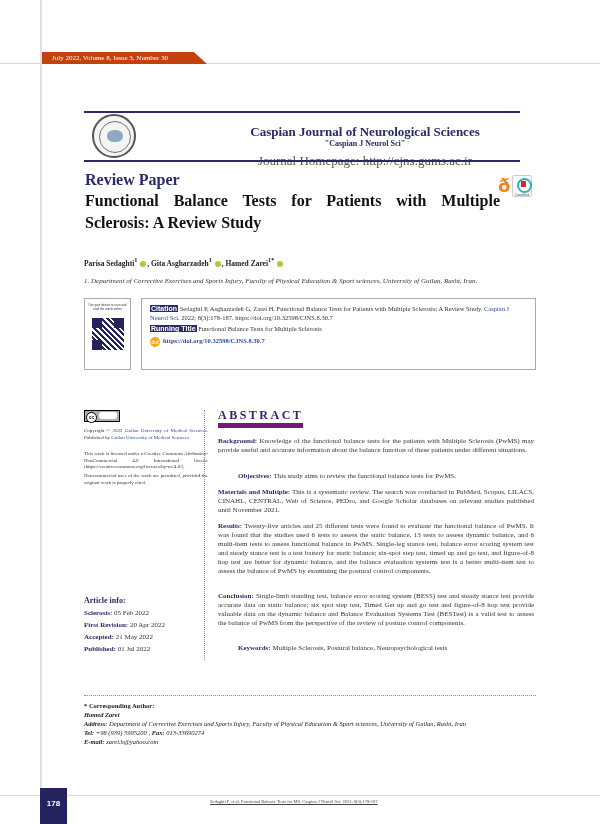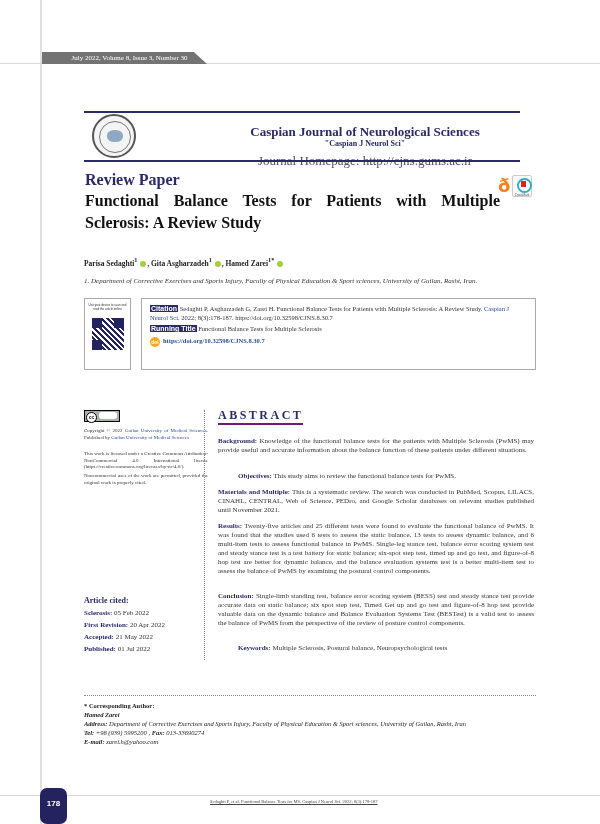--- a/index.html
+++ b/index.html
@@ -1,22 +1,22 @@
 <!DOCTYPE html>
 <html><head>
 <meta charset="utf-8">
 <style>
   * { box-sizing: border-box; margin: 0; padding: 0; }
   html, body { width: 600px; height: 824px; background: #ffffff; overflow: hidden; }
   body { position: relative; font-family: "Liberation Serif", serif; color: #222; }
 
   .page-left-rule { position: absolute; left: 40px; top: 0; width: 2px; height: 824px; background: #e0e0e0; }
   .top-rule { position: absolute; left: 0; top: 63px; width: 600px; height: 1px; background: #d8d8d8; }
-  .issue-bar { position: absolute; left: 42px; top: 52px; height: 12px; width: 165px; background: #737373;
-    clip-path: polygon(0 0, 92% 0, 100% 100%, 0 100%); color: #fff; font-size: 7px; line-height: 12px; padding-left: 10px; text-align: center; }
+  .issue-bar { position: absolute; left: 42px; top: 52px; height: 12px; width: 165px; background: #c2410c;
+    clip-path: polygon(0 0, 92% 0, 100% 100%, 0 100%); color: #fff; font-size: 7px; line-height: 12px; padding-left: 10px; }
 
   .header-rule-top { position: absolute; left: 84px; top: 111px; width: 436px; height: 2px; background: #2a2a6a; }
   .header-rule-bottom { position: absolute; left: 84px; top: 160px; width: 436px; height: 2px; background: #2a2a6a; }
   .logo { position: absolute; left: 92px; top: 114px; width: 44px; height: 44px; border-radius: 50%; border: 2px solid #555; background: #f4f4f4; }
   .logo::before { content: ""; position: absolute; left: 5px; top: 5px; width: 30px; height: 30px; border-radius: 50%; border: 1px solid #777; }
   .logo-brain { position: absolute; left: 13px; top: 14px; width: 16px; height: 12px; border-radius: 45%; background: #8fa9c4; }
   .journal-title { position: absolute; left: 215px; top: 124px; width: 300px; text-align: center; font-weight: bold; font-size: 13px; color: #2a2a6a; }
   .journal-abbr { position: absolute; left: 215px; top: 139px; width: 300px; text-align: center; font-weight: bold; font-size: 8px; color: #2a2a6a; }
   .journal-home { position: absolute; left: 215px; top: 153px; width: 300px; text-align: center; font-size: 13px; color: #555; font-weight: normal; }
 
@@ -51,32 +51,32 @@
   .cc-badge { position: absolute; left: 84px; top: 410px; width: 36px; height: 12px; background: #aab2ab; border: 1px solid #000; }
   .cc-badge::before { content: "cc"; position: absolute; left: 1px; top: 1px; width: 9px; height: 9px; border-radius: 50%; background: #fff; border: 1px solid #000; font-size: 5px; line-height: 8px; text-align: center; font-family: "Liberation Sans", sans-serif; font-weight: bold; }
   .cc-badge::after { content: ""; position: absolute; left: 14px; top: 1px; width: 18px; height: 7px; background: #fff; border-radius: 3px; }
   .left-col-text { position: absolute; left: 84px; width: 124px; font-size: 5px; line-height: 6.5px; color: #333; text-align: justify; }
   .dotted-divider { position: absolute; left: 204px; top: 410px; height: 250px; border-left: 1px dotted #888; }
 
   .article-info-title { position: absolute; left: 84px; top: 596px; font-size: 8px; font-weight: bold; color: #2a2a6a; }
   .info-row { position: absolute; left: 84px; font-size: 7px; color: #333; }
   .info-label { font-weight: bold; color: #2a2a6a; }
 
-  .abstract-heading { position: absolute; left: 218px; top: 408px; font-size: 12px; font-weight: bold; color: #2a2a6a; letter-spacing: 2.5px; border-bottom: 2px solid #701a75; }
+  .abstract-heading { position: absolute; left: 218px; top: 408px; font-size: 12px; font-weight: bold; color: #2a2a6a; letter-spacing: 2.5px; border-bottom: 5px solid #701a75; }
   .abstract-para { position: absolute; left: 218px; width: 316px; font-size: 7px; line-height: 9px; color: #333; text-align: justify; }
   .abstract-label { font-weight: bold; color: #2a2a6a; }
 
   .corr-divider { position: absolute; left: 84px; top: 695px; width: 452px; border-top: 1px dotted #888; }
   .corr-block { position: absolute; left: 84px; top: 701px; width: 460px; font-size: 6.5px; line-height: 9px; color: #222; }
   .corr-title { font-weight: bold; }
   .corr-italic { font-style: italic; }
   .corr-bold-italic { font-style: italic; font-weight: bold; }
 
   .bottom-rule { position: absolute; left: 0; top: 795px; width: 600px; height: 1px; background: #d8d8d8; }
-  .page-num { position: absolute; left: 40px; top: 788px; width: 27px; height: 36px; background: #25235f; color: #fff; font-family: "Liberation Sans", sans-serif; font-weight: bold; font-size: 8px; text-align: center; padding-top: 11px; border-radius: 7px; }
+  .page-num { position: absolute; left: 40px; top: 788px; width: 27px; height: 36px; background: #25235f; color: #fff; font-family: "Liberation Sans", sans-serif; font-weight: bold; font-size: 8px; text-align: center; padding-top: 11px; }
   .footer-cite { position: absolute; left: 210px; top: 799px; font-size: 4.5px; color: #444; text-decoration: underline; }
 </style>
 </head>
 <body>
 
 <div class="page-left-rule"></div>
 <div class="top-rule"></div>
 <div class="issue-bar">July 2022, Volume 8, Issue 3, Number 30</div>
 
 <div class="header-rule-top"></div>
@@ -130,21 +130,21 @@
 <div class="left-col-text" style="top:428px;">
   <span>Copyright © 2022</span>
   <span class="link">Guilan University of Medical Sciences.</span>
   <span>Published by</span>
   <span class="link">Guilan University of Medical Sciences</span>
 </div>
 <div class="left-col-text" style="top:451px;">This work is licensed under a Creative Commons Attribution-NonCommercial 4.0 International license (https://creativecommons.org/licenses/by-nc/4.0/).</div>
 <div class="left-col-text" style="top:473px;">Noncommercial uses of the work are permitted, provided the original work is properly cited.</div>
 <div class="dotted-divider"></div>
 
-<div class="article-info-title">Article cited:</div>
+<div class="article-info-title">Article info:</div>
 <div class="info-row" style="top:609px;"><span class="info-label">Sclerosis:</span> <span>05 Feb 2022</span></div>
 <div class="info-row" style="top:621px;"><span class="info-label">First Revision:</span> <span>20 Apr 2022</span></div>
 <div class="info-row" style="top:633px;"><span class="info-label">Accepted:</span> <span>21 May 2022</span></div>
 <div class="info-row" style="top:645px;"><span class="info-label">Published:</span> <span>01 Jul 2022</span></div>
 
 <div class="abstract-heading">ABSTRACT</div>
 <div class="abstract-para" style="top:437px;"><span class="abstract-label">Background:</span> <span>Knowledge of the functional balance tests for the patients with Multiple Sclerosis (PwMS) may provide useful and accurate information about the balance function of these patients under different situations.</span></div>
 <div class="abstract-para" style="top:472px;padding-left:20px;"><span class="abstract-label">Objectives:</span> <span>This study aims to review the functional balance tests for PwMS.</span></div>
 <div class="abstract-para" style="top:488px;"><span class="abstract-label">Materials and Multiple:</span> <span>This is a systematic review. The search was conducted in PubMed, Scopus, LILACS, CINAHL, CENTRAL, Web of Science, PEDro, and Google Scholar databases on relevant studies published until November 2021.</span></div>
 <div class="abstract-para" style="top:522px;"><span class="abstract-label">Results:</span> <span>Twenty-five articles and 25 different tests were found to evaluate the functional balance of PwMS. It was found that the studies used 6 tests to assess the static balance, 13 tests to assess dynamic balance, and 6 multi-item tests to assess functional balance in PwMS. Single-leg stance test, balance error scoring system test and steady stance test is a test battery for static balance; six-spot step test, timed up and go test, and figure-of-8 hop test are better for dynamic balance, and the balance evaluation systems test is a better multi-item test to assess the balance of PwMS by examining the postural control components.</span></div>

